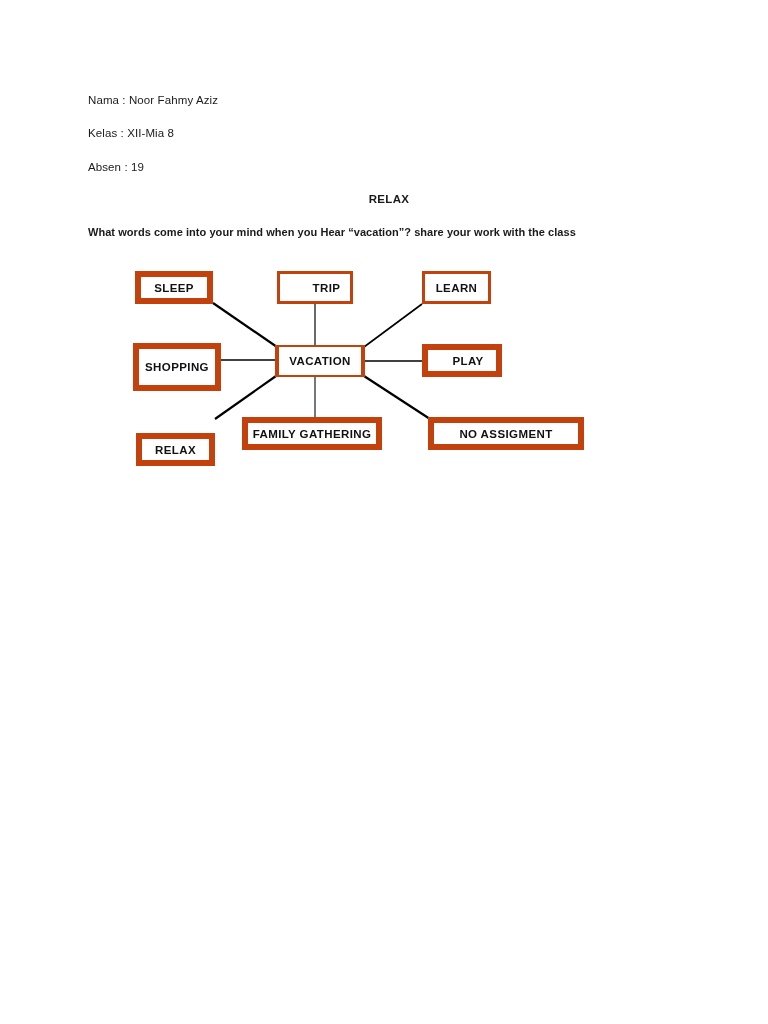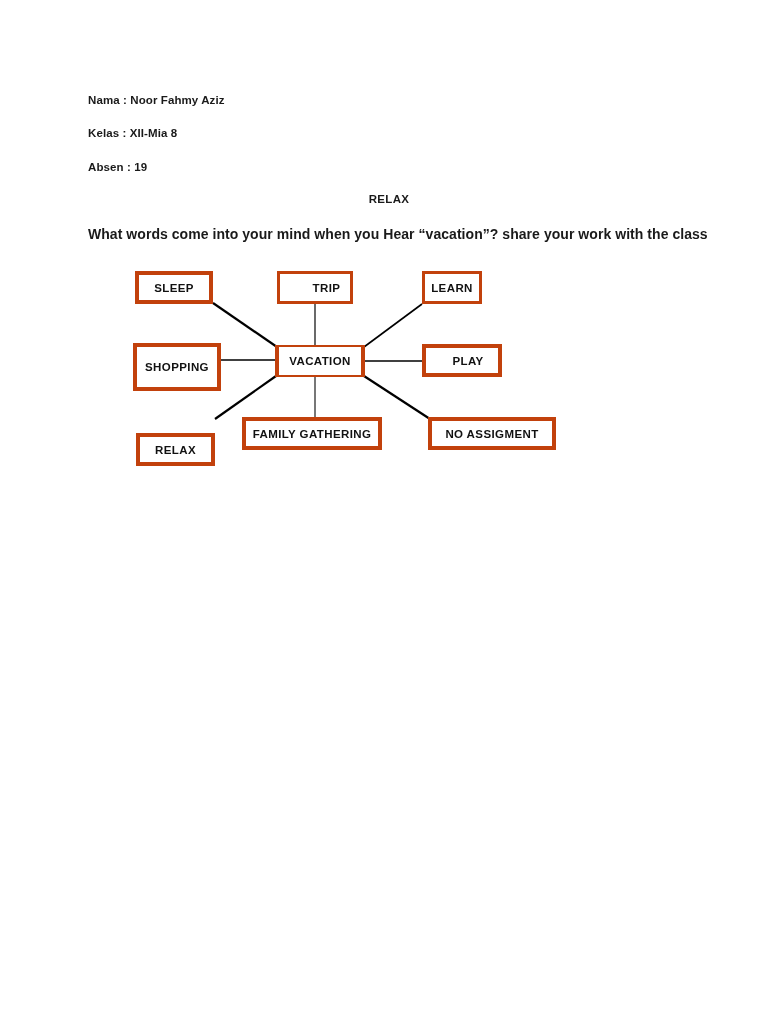--- a/index.html
+++ b/index.html
@@ -22,21 +22,21 @@
     width: 768px;
     height: 1024px;
     background: #ffffff;
   }
 
   
   .meta-line {
     position: absolute;
     left: 88px;
     font-size: 11.5px;
-    font-weight: bold;
+    font-weight: normal;
     letter-spacing: 0.1px;
     white-space: nowrap;
     color: #1a1a1a;
   }
   #meta-nama  { top: 94px; }
   #meta-kelas { top: 127px; }
   #meta-absen { top: 161px; }
 
   .answer-heading {
     position: absolute;
@@ -49,21 +49,21 @@
     font-size: 11.5px;
     font-weight: bold;
     letter-spacing: 0.3px;
     color: #1a1a1a;
   }
 
   .question-line {
     position: absolute;
     top: 226px;
     left: 88px;
-    font-size: 14px;
+    font-size: 11px;
     font-weight: bold;
     letter-spacing: 0.05px;
     white-space: nowrap;
     color: #1a1a1a;
   }
 
   
   #mindmap {
     position: absolute;
     left: 0;
@@ -71,21 +71,21 @@
     width: 768px;
     height: 1024px;
     pointer-events: none;
   }
   #mindmap line { pointer-events: stroke; }
 
   .node {
     position: absolute;
     box-sizing: border-box;
     background: #ffffff;
-    border: 4px solid #c2410c;
+    border: 6px solid #c2410c;
     display: flex;
     align-items: center;
     justify-content: center;
     font-size: 11.5px;
     font-weight: bold;
     letter-spacing: 0.4px;
     color: #111111;
     z-index: 3;
   }
   .node.thick {
@@ -95,27 +95,27 @@
     border-width: 2px;
     border-left-width: 4px;
     border-right-width: 4px;
     border-top-width: 2px;
     border-bottom-width: 2px;
   }
 
   
   #node-sleep      { left: 135px; top: 271px; width: 78px;  height: 33px; }
   #node-trip       { left: 277px; top: 271px; width: 76px;  height: 33px; padding-left: 23px; }
-  #node-learn      { left: 422px; top: 271px; width: 60px;  height: 33px; }
+  #node-learn      { left: 422px; top: 271px; width: 69px;  height: 33px; }
   #node-shopping   { left: 133px; top: 343px; width: 88px;  height: 48px; align-items: center; }
   #node-vacation   { left: 275px; top: 345px; width: 90px;  height: 32px; }
   #node-play       { left: 422px; top: 344px; width: 80px;  height: 33px; padding-left: 12px; }
   #node-relax      { left: 136px; top: 417px; width: 79px;  height: 33px; margin-top: 16px; }
   #node-family     { left: 242px; top: 417px; width: 140px; height: 33px; }
-  #node-noassign   { left: 428px; top: 417px; width: 128px; height: 33px; }
+  #node-noassign   { left: 428px; top: 417px; width: 156px; height: 33px; }
 </style>
 </head>
 <body>
 
 <div class="page">
 
   <div class="meta-line" id="meta-nama">Nama : Noor Fahmy Aziz</div>
 
   <div class="meta-line" id="meta-kelas">Kelas : XII-Mia 8</div>
 

